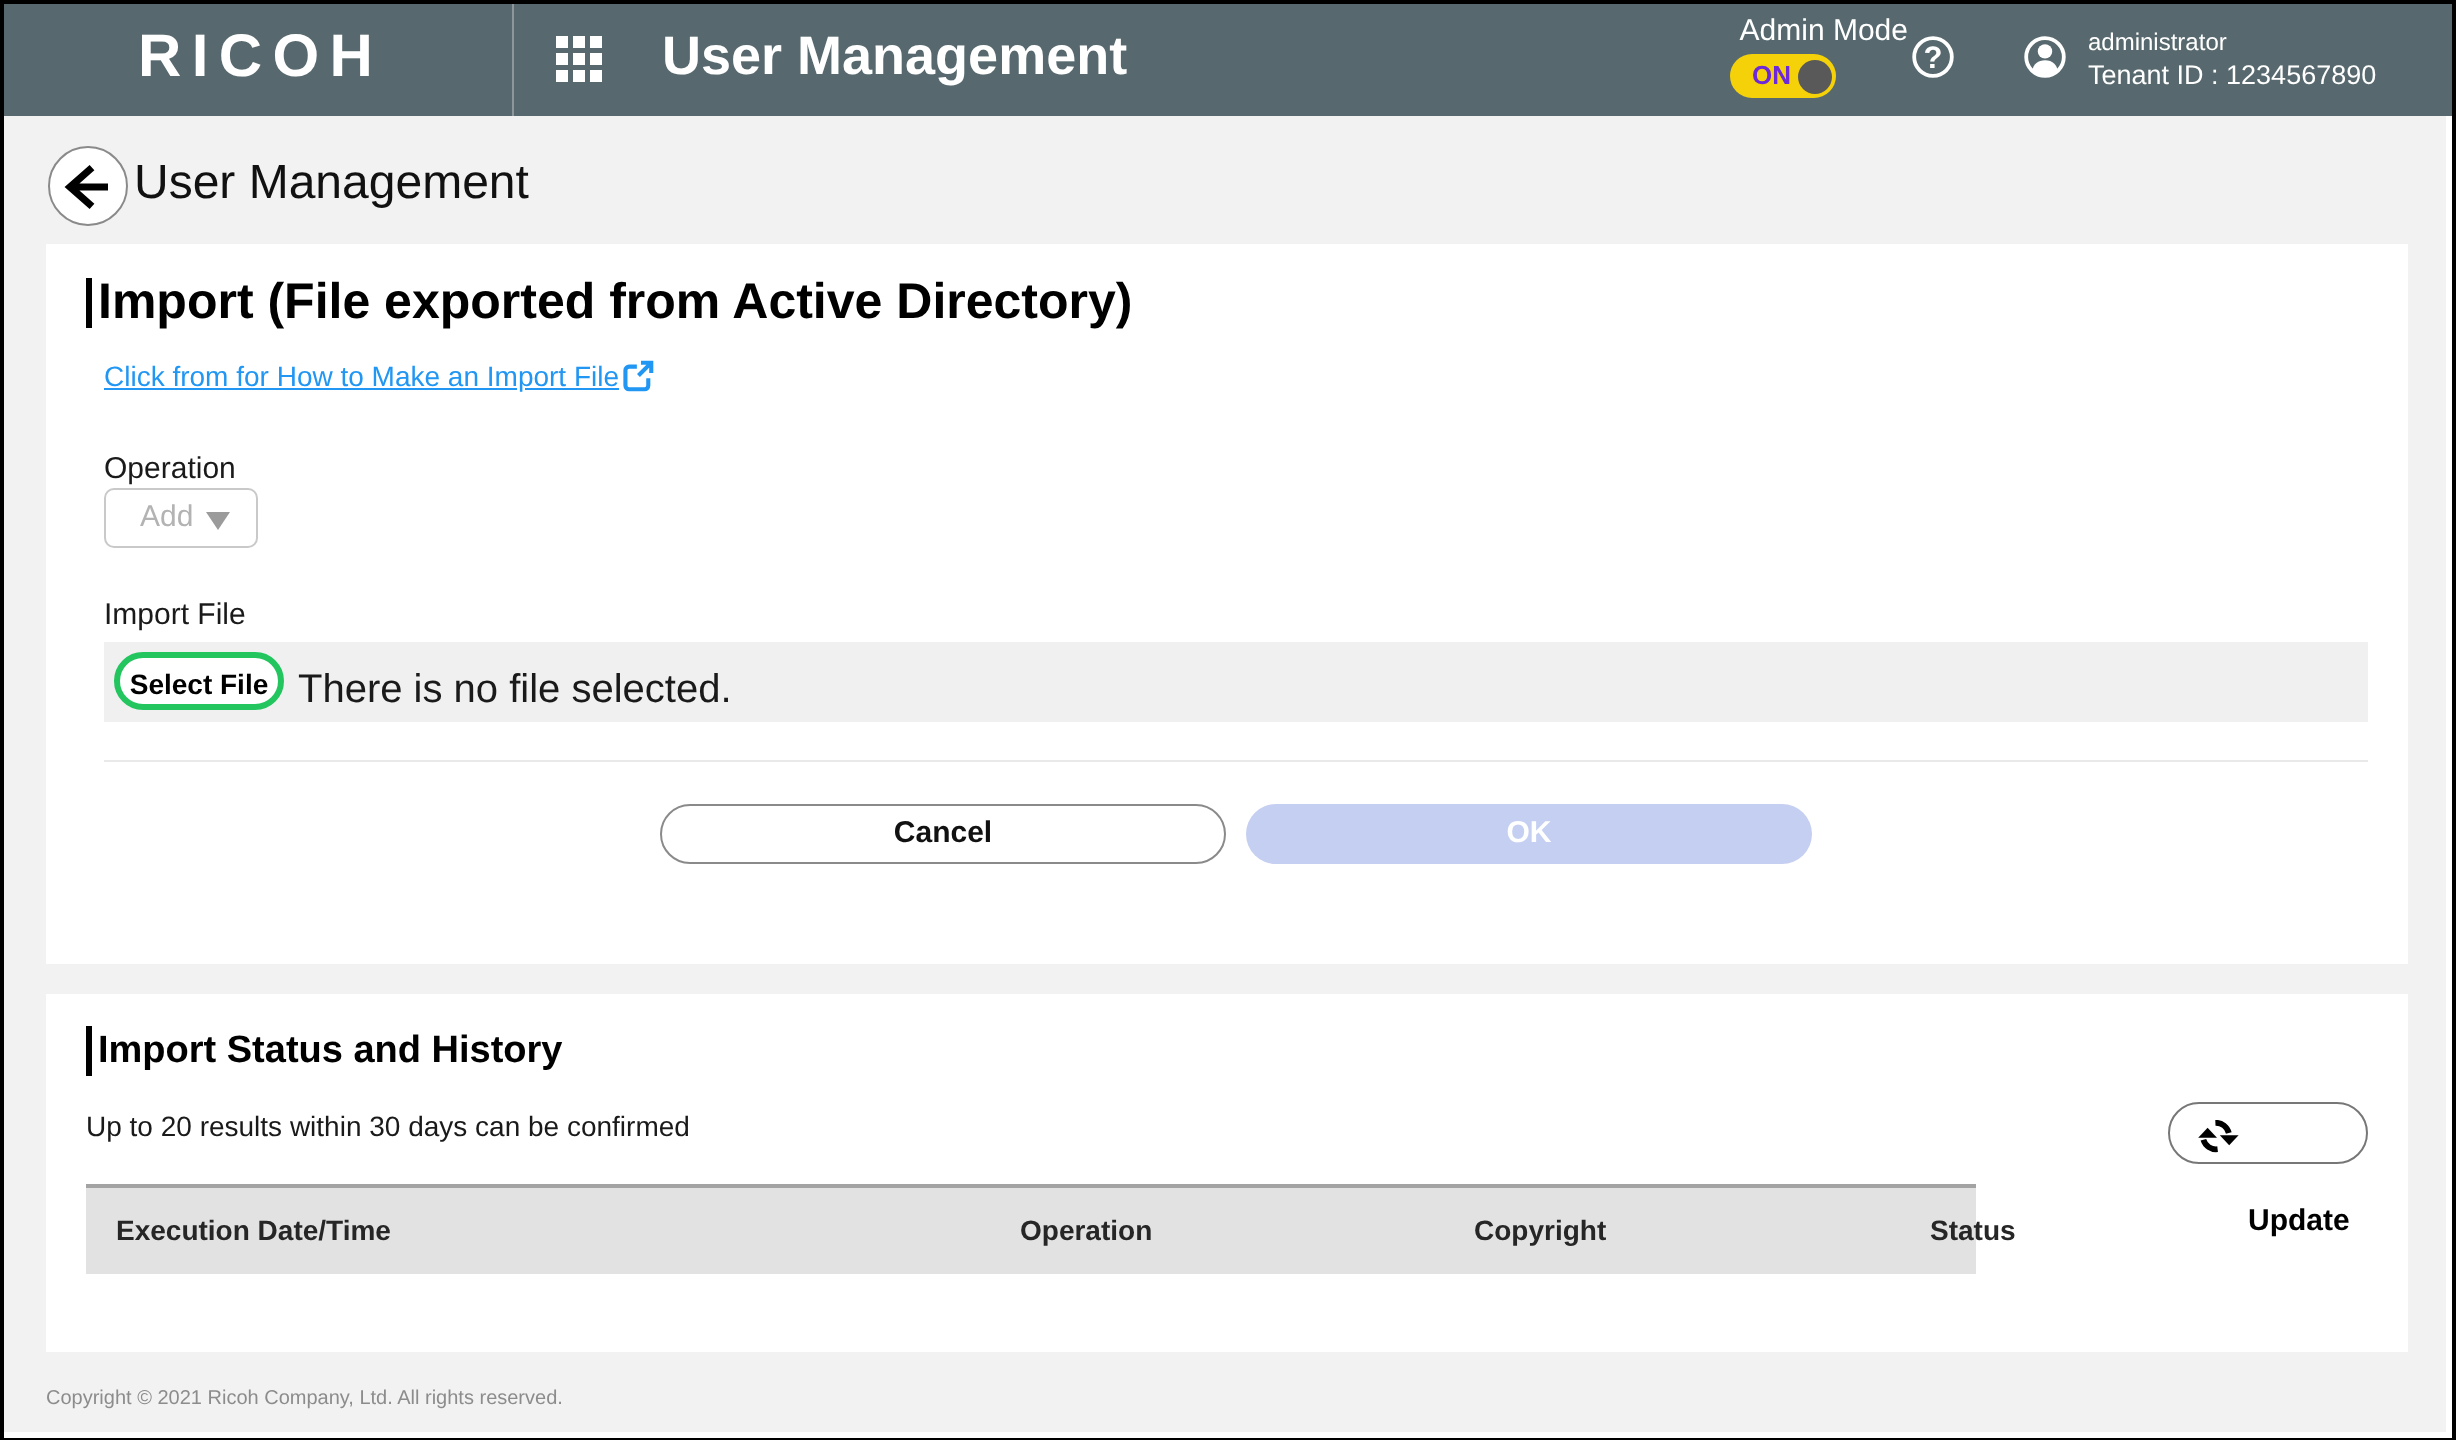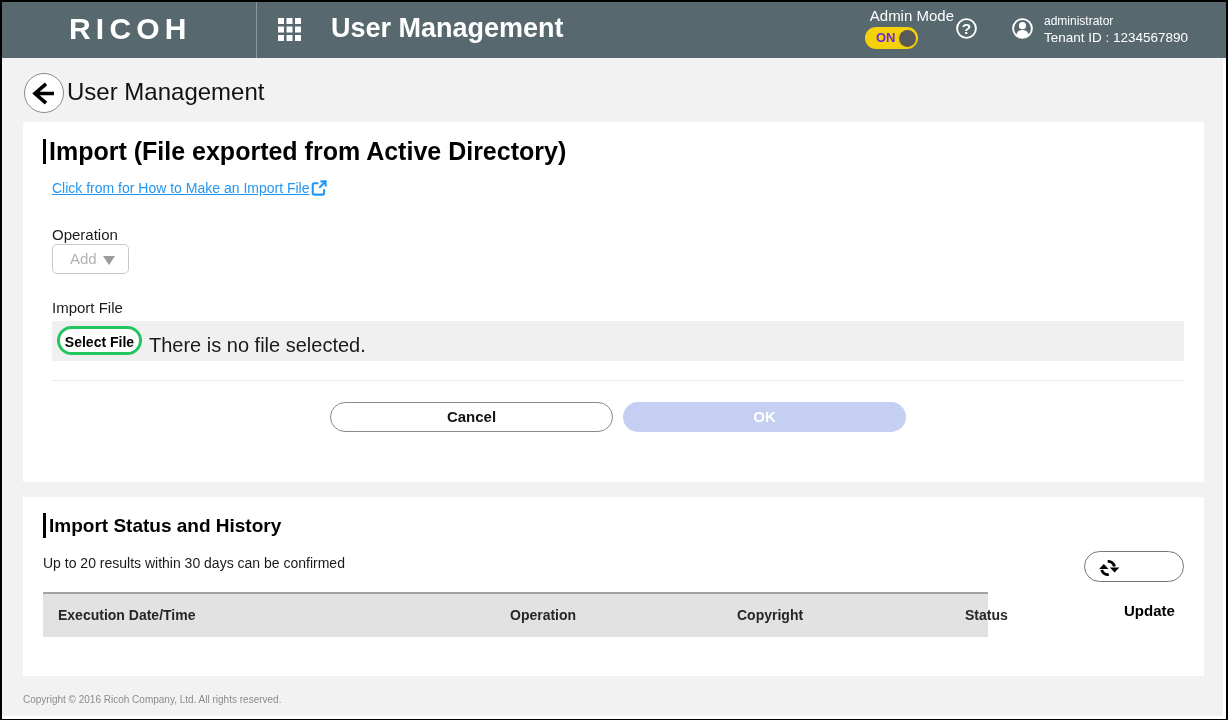--- a/index.html
+++ b/index.html
@@ -149,20 +149,20 @@
     </svg>
     <span class="txt">Update</span>
   </div>
   <div class="abs thead">
     <div class="th th1">Execution Date/Time</div>
     <div class="th th3">Operation</div>
     <div class="th th4">Copyright</div>
     <div class="th th5">Status</div>
   </div>
 
-  <div class="abs footer">Copyright © 2016 Ricoh Company, Ltd. All rights reserved.</div>
+  <div class="abs footer">Copyright © 2021 Ricoh Company, Ltd. All rights reserved.</div>
 
   <div class="abs frame-t"></div>
   <div class="abs frame-l"></div>
   <div class="abs frame-r"></div>
   <div class="abs frame-b"></div>
   <div class="abs white-r"></div>
   <div class="abs white-b"></div>
 
 </body></html>

